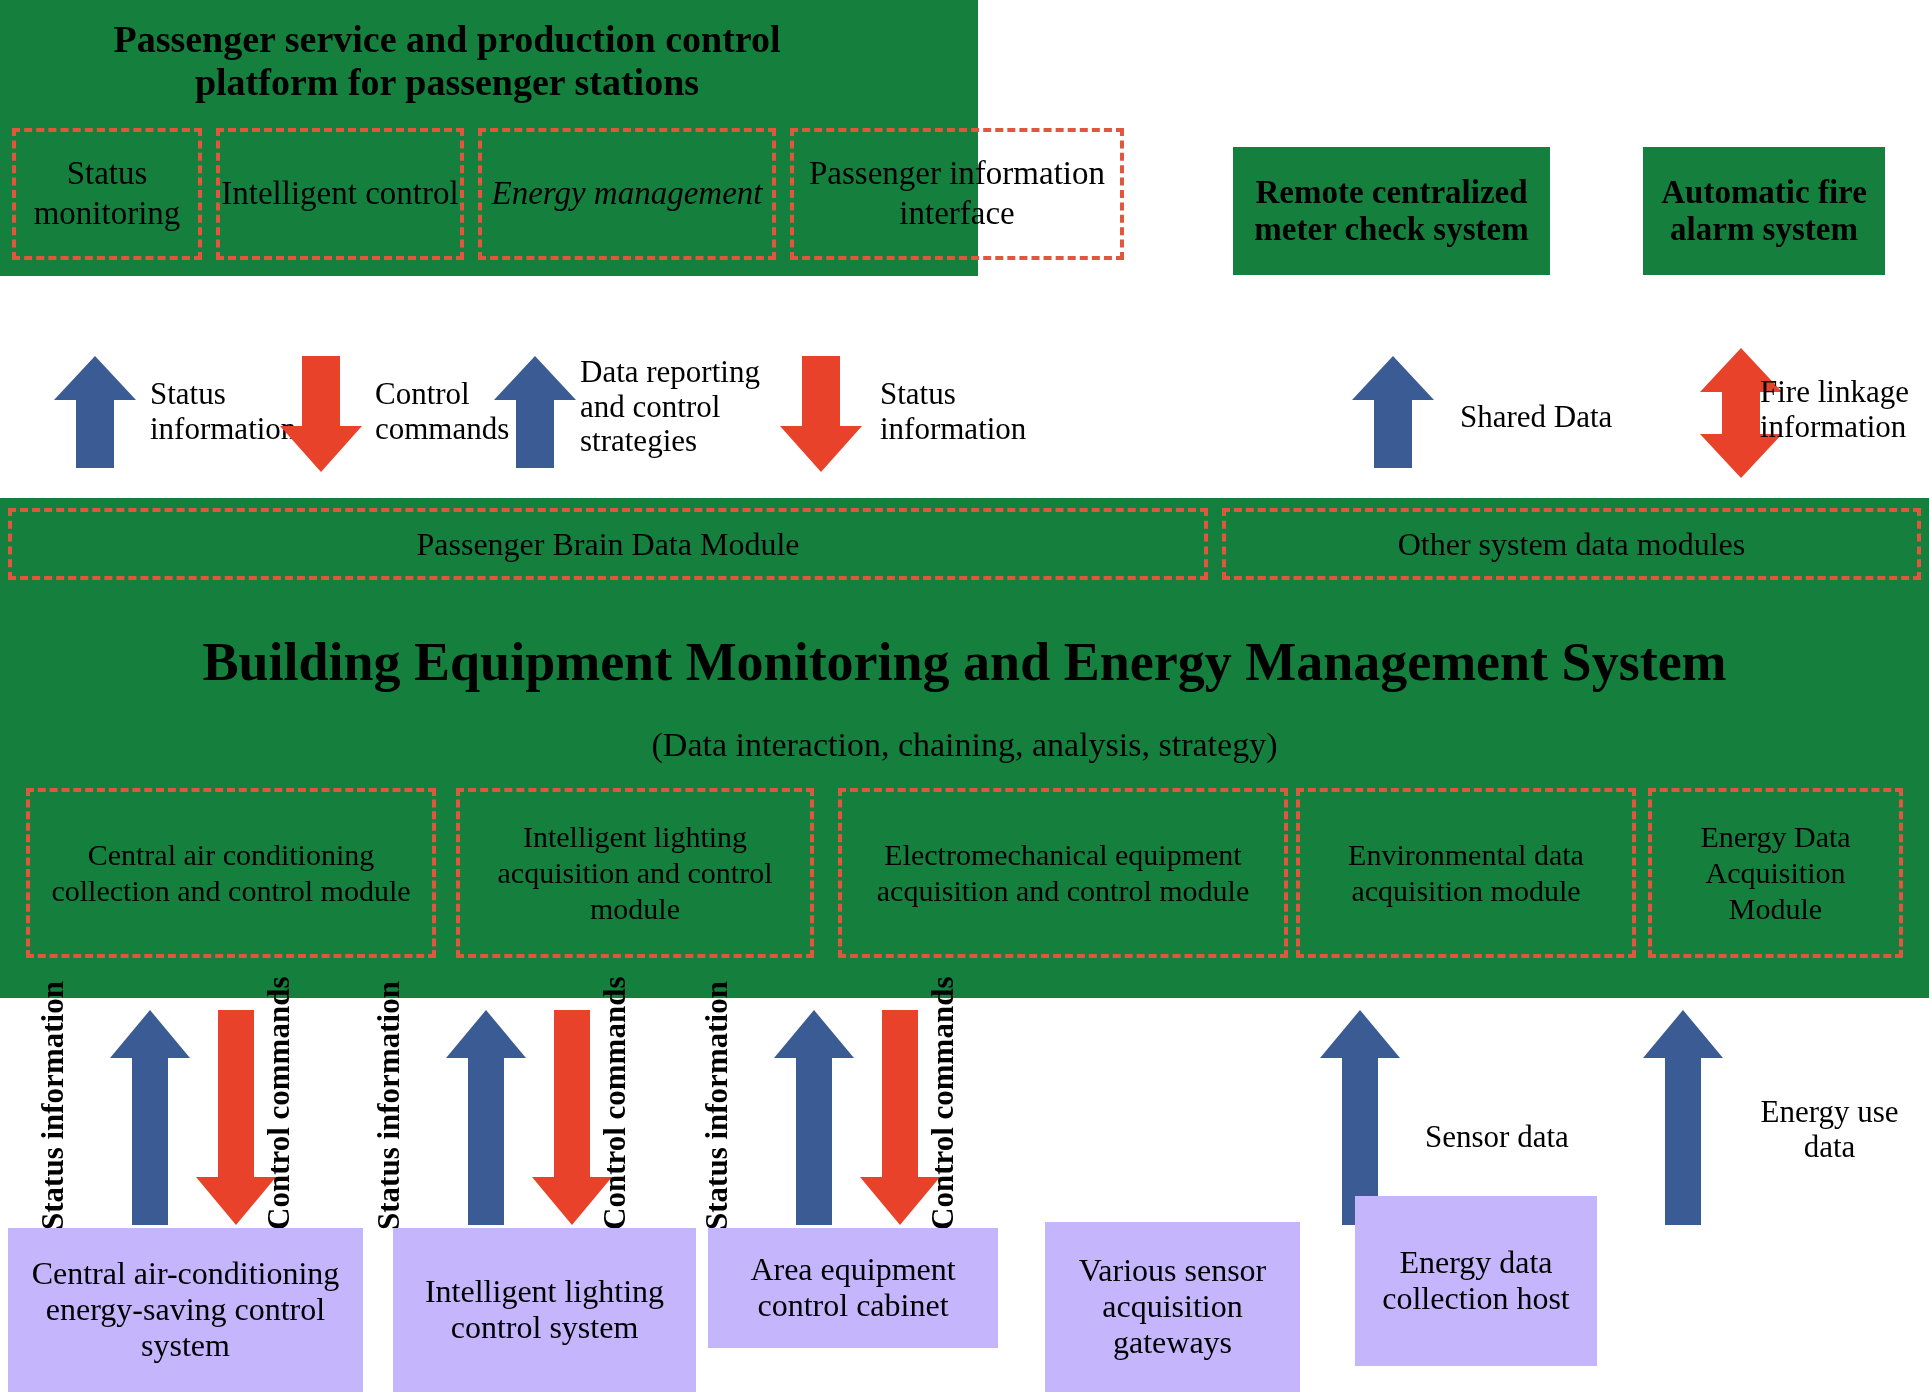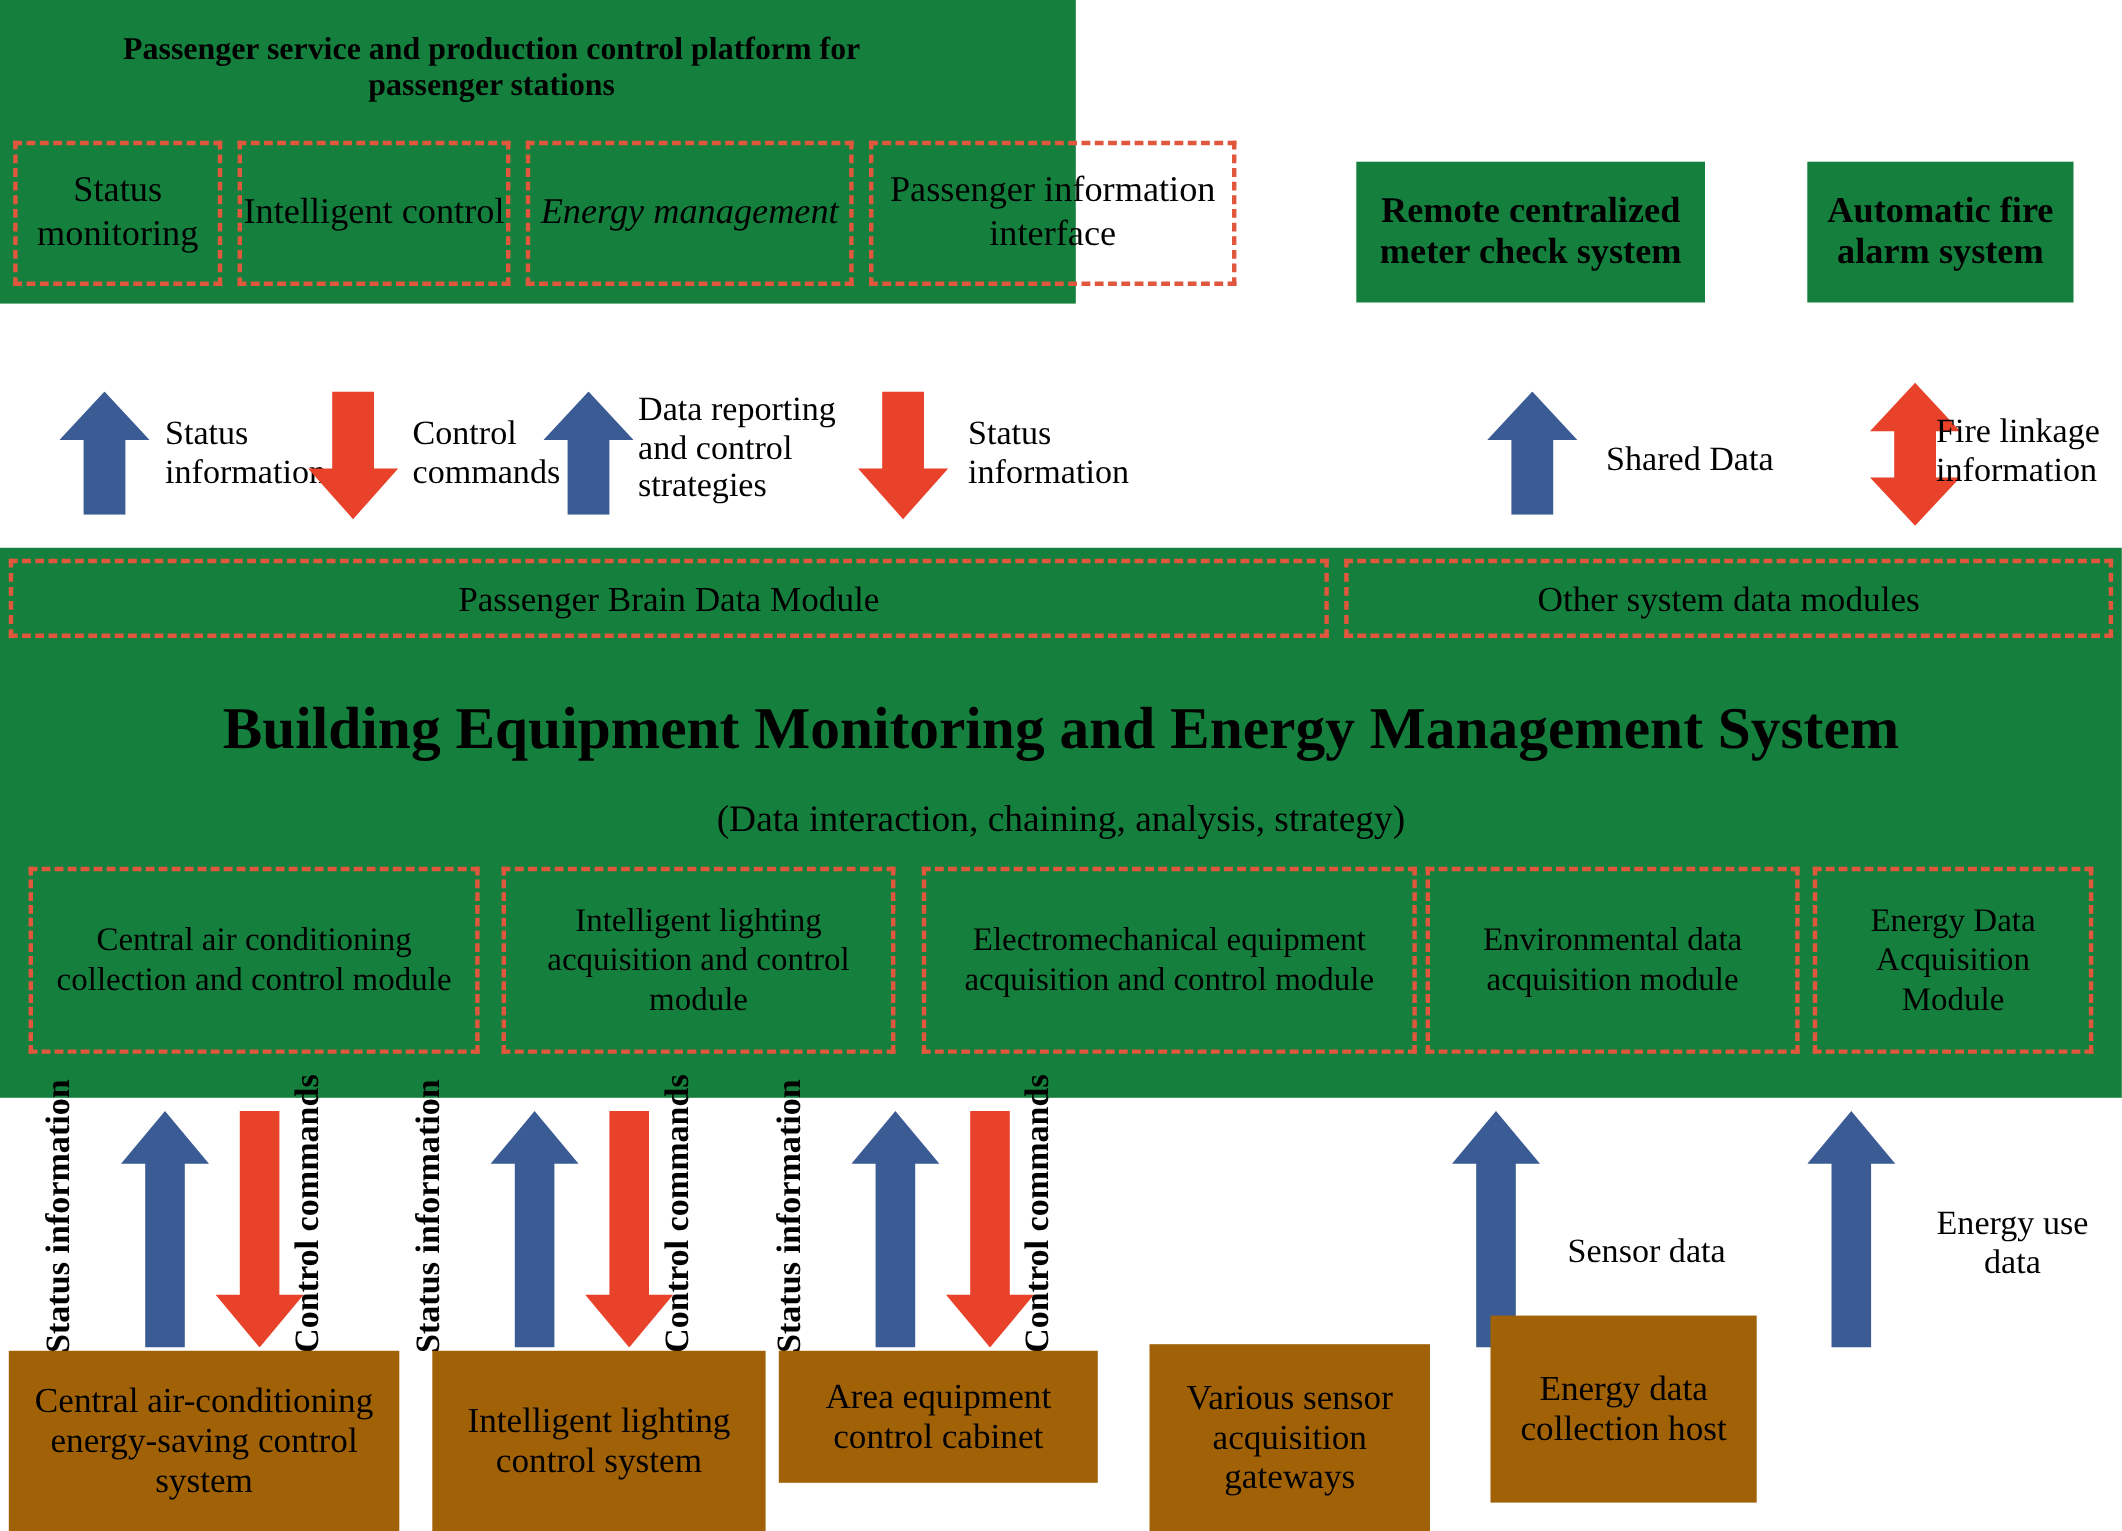--- a/index.html
+++ b/index.html
@@ -7,39 +7,39 @@
     width: 1929px; height: 1392px;
     background: #ffffff;
     font-family: "Liberation Serif", "DejaVu Serif", serif;
     overflow: hidden;
   }
   #stage { position: relative; width: 1929px; height: 1392px; }
 
   .abs { position: absolute; }
 
   .cyan { background: #15803d; }
-  .green { background: #a16207; }
+  .green { background: #c4b5fd; }
 
   .box-title {
     display: flex; align-items: center; justify-content: center;
     text-align: center; color: #000;
     line-height: 1.12;
   }
 
   .dashed {
     border: 4px dashed #e0573e;
     display: flex; align-items: center; justify-content: center;
     text-align: center; line-height: 1.2;
   }
 
   
   #platform { left: 0; top: 0; width: 978px; height: 276px; }
   #platform-title {
     left: 0; top: 16px; width: 894px; height: 90px;
-    font-weight: bold; font-size: 29px; padding: 0 60px;
+    font-weight: bold; font-size: 38px; padding: 0 60px;
   }
   .plat-sub { top: 128px; height: 132px; font-size: 33px; }
 
   
   #remote-box { left: 1233px; top: 147px; width: 317px; height: 128px; }
   #fire-box   { left: 1643px; top: 147px; width: 242px; height: 128px; }
   .tr-title { font-weight: bold; font-size: 33px; padding: 0 10px; }
 
   .flowlabel {
     position: absolute; text-align: left; font-size: 31px;

